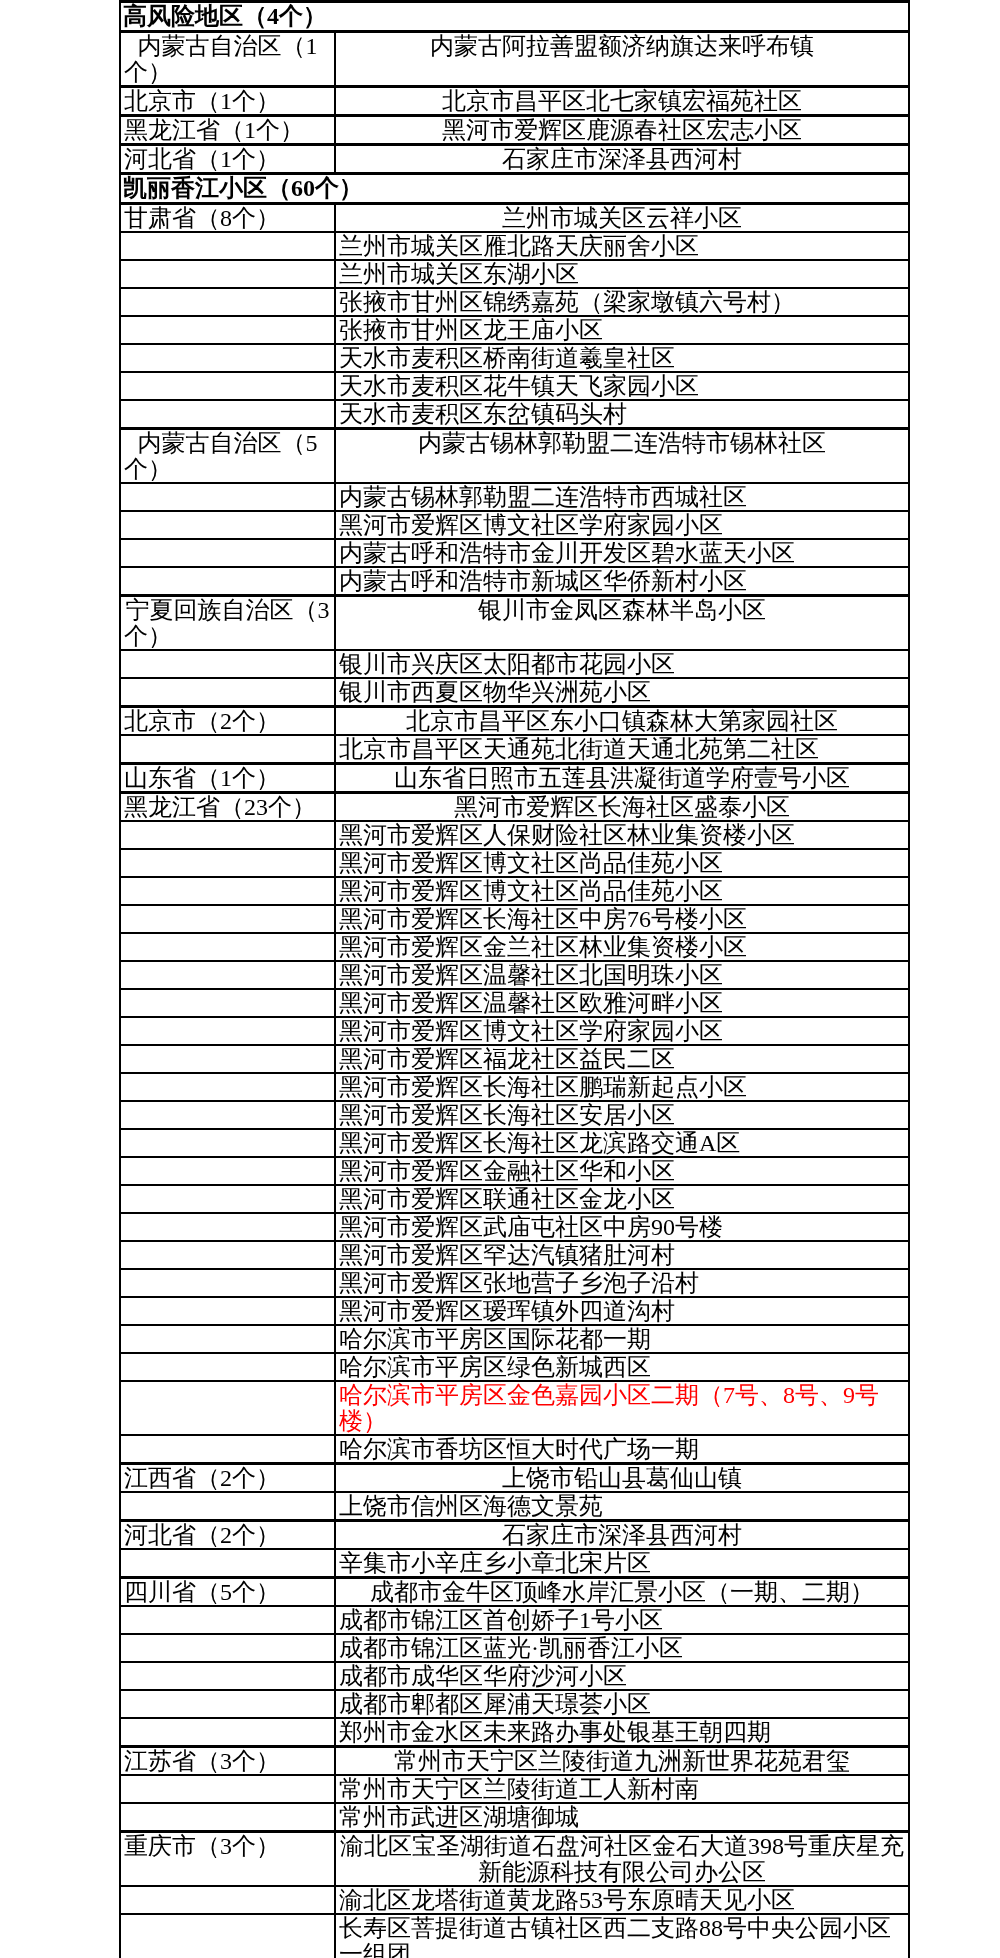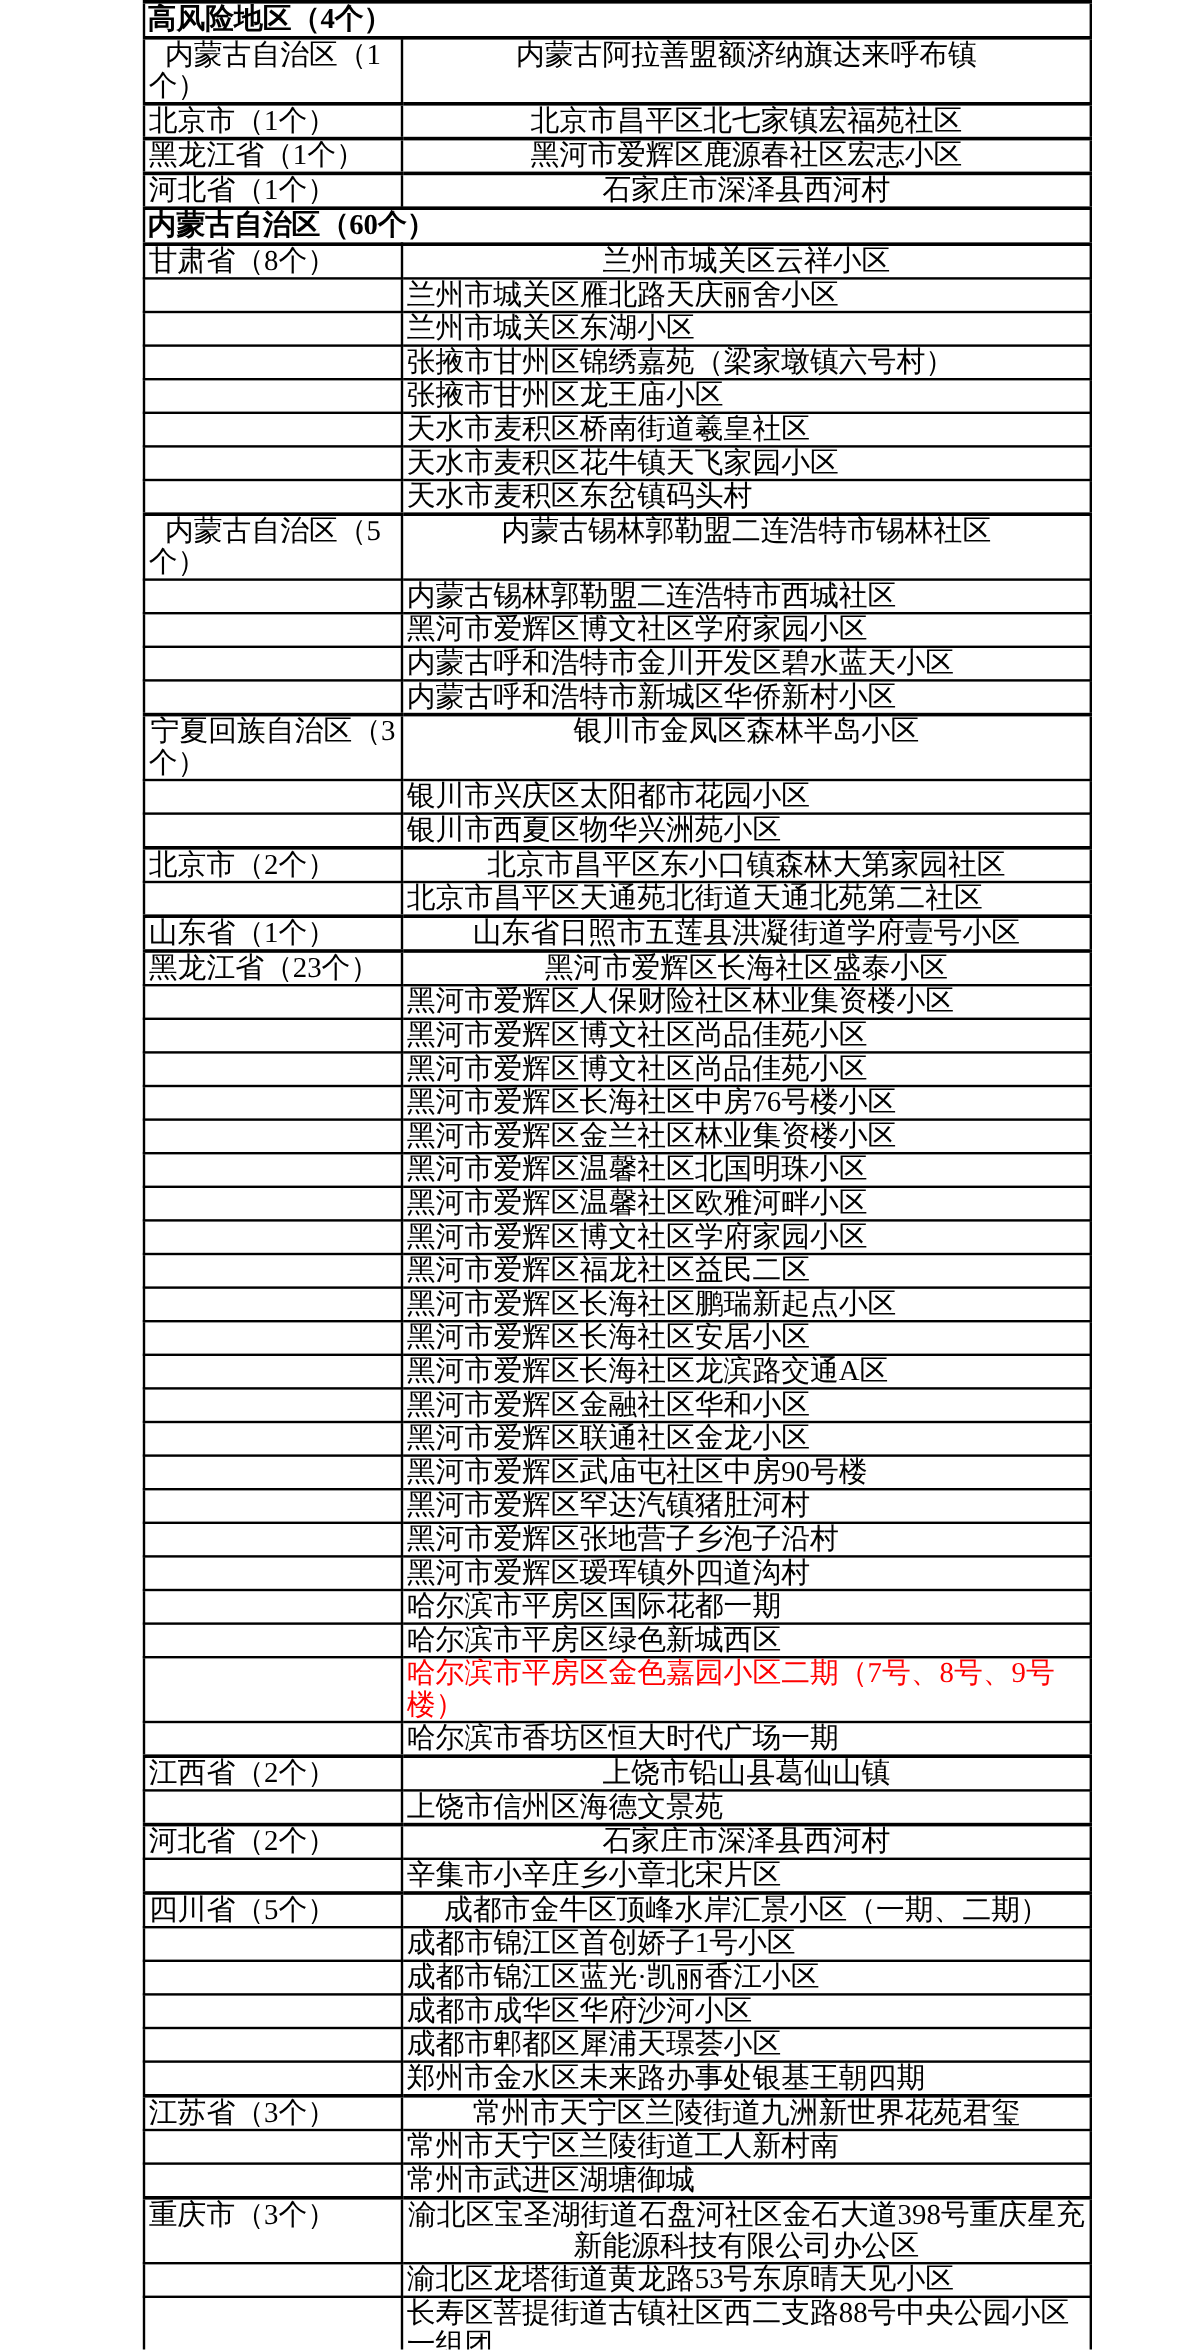--- a/index.html
+++ b/index.html
@@ -85,21 +85,21 @@
         </tr>
         <tr class="group-start">
           <td class="province-cell">黑龙江省（1个）</td>
           <td class="area-cell">黑河市爱辉区鹿源春社区宏志小区</td>
         </tr>
         <tr class="group-start">
           <td class="province-cell">河北省（1个）</td>
           <td class="area-cell">石家庄市深泽县西河村</td>
         </tr>
         <tr>
-          <th colspan="2" class="section-header">内蒙古自治区（60个）</th>
+          <th colspan="2" class="section-header">凯丽香江小区（60个）</th>
         </tr>
         <tr class="group-start">
           <td class="province-cell">甘肃省（8个）</td>
           <td class="area-cell">兰州市城关区云祥小区</td>
         </tr>
         <tr>
           <td class="province-cell"></td>
           <td class="area-cell">兰州市城关区雁北路天庆丽舍小区</td>
         </tr>
         <tr>

